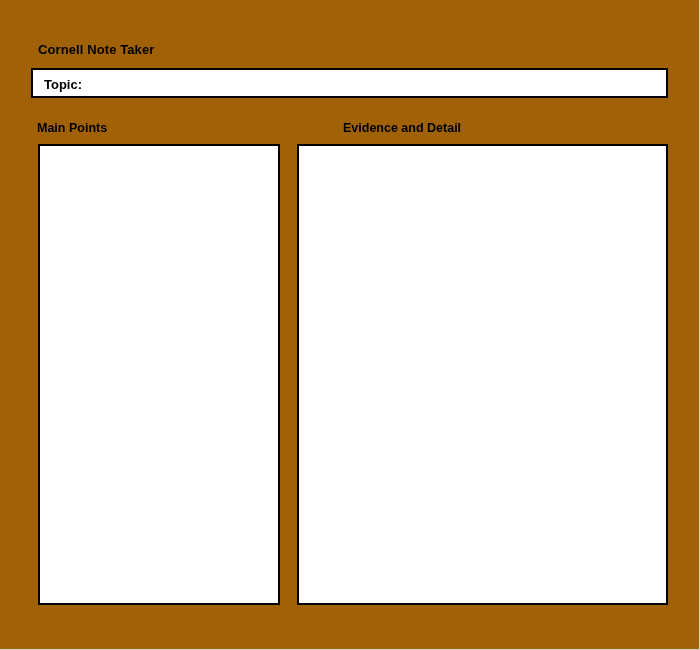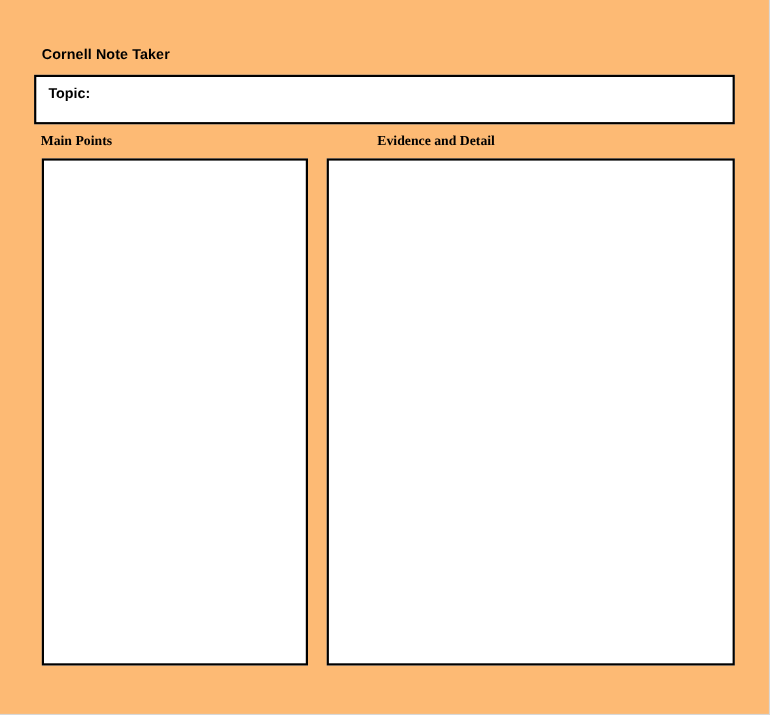--- a/index.html
+++ b/index.html
@@ -12,40 +12,40 @@
     height: 650px;
     font-family: "Liberation Sans", sans-serif;
     color: #000000;
     overflow: hidden;
   }
   .page {
     position: relative;
     width: 700px;
     height: 650px;
     box-sizing: border-box;
-    background: #fdba74;
+    background: #a16207;
     border-right: 1px solid #d8d8d8;
     border-bottom: 1px solid #d8d8d8;
   }
   .doc-title {
     position: absolute;
     left: 38px;
     top: 42px;
     font-size: 13px;
     font-weight: bold;
     letter-spacing: 0.1px;
     line-height: 16px;
     color: #000000;
   }
   .topic-box {
     position: absolute;
     left: 31px;
     top: 68px;
     width: 637px;
-    height: 45px;
+    height: 30px;
     box-sizing: border-box;
     border: 2px solid #000000;
     background: #ffffff;
   }
   .topic-label {
     position: absolute;
     left: 11px;
     top: 7px;
     font-size: 13px;
     font-weight: bold;
@@ -64,21 +64,20 @@
     font-size: 13px;
     color: #000000;
     padding: 0;
   }
   .col-header {
     position: absolute;
     font-size: 12.5px;
     font-weight: bold;
     line-height: 15px;
     top: 121px;
-    font-family: Liberation Serif, serif;
   }
   .col-header.left { left: 37px; }
   .col-header.right { left: 303px; margin-left: 40px; }
 
   .note-box {
     position: absolute;
     top: 144px;
     box-sizing: border-box;
     border: 2px solid #000000;
     background: #ffffff;

